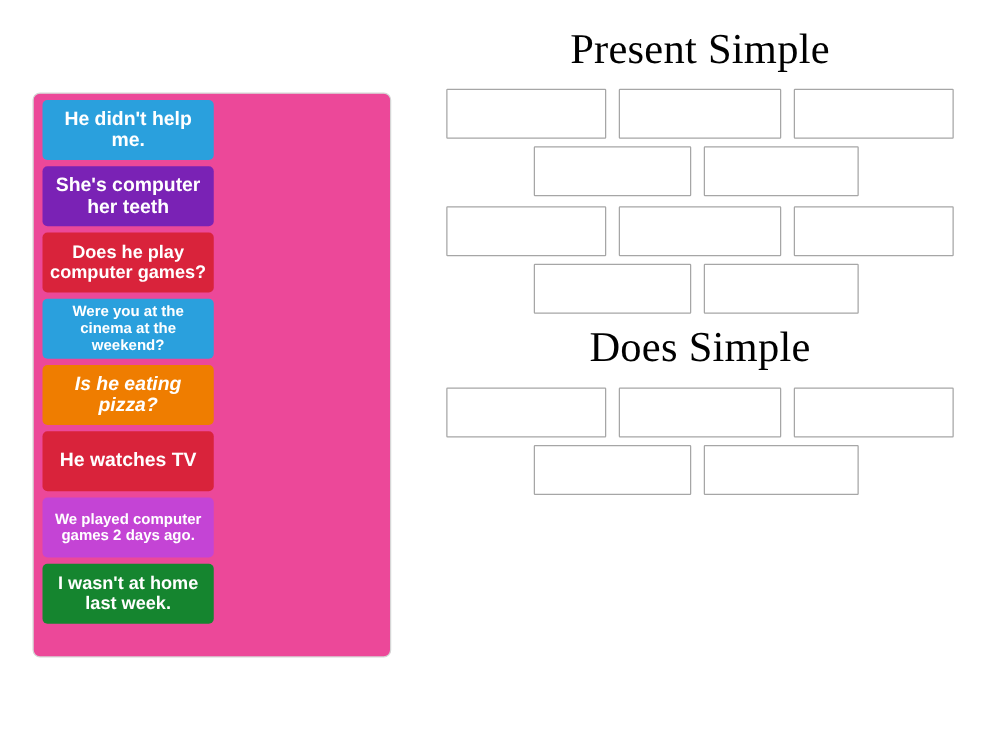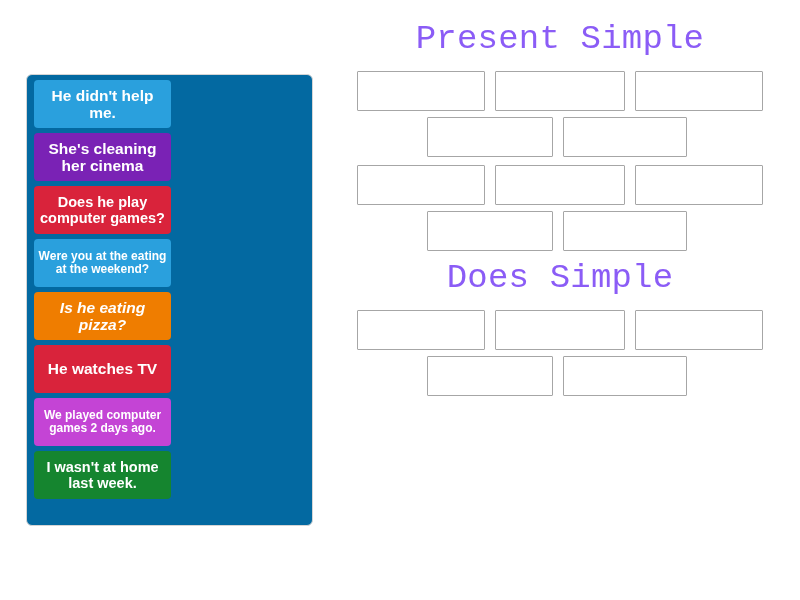--- a/index.html
+++ b/index.html
@@ -16,21 +16,21 @@
     position: relative;
   }
 
   
   #tile-panel {
     position: absolute;
     left: 26px;
     top: 74px;
     width: 287px;
     height: 452px;
-    background: #0369a1;
+    background: #ec4899;
     border: 1px solid #d5d5d5;
     border-radius: 6px;
     box-sizing: border-box;
     padding: 5px 4px 4px 4px;
     display: flex;
     flex-wrap: wrap;
     align-content: flex-start;
   }
 
   .tile {
@@ -64,25 +64,25 @@
     height: 565px;
   }
   .category {
     width: 100%;
     margin-bottom: 8px;
   }
   .category-title {
     text-align: center;
     font-size: 34px;
     font-weight: 300;
-    color: #8b5cf6;
+    color: #000000;
     letter-spacing: .2px;
     line-height: 1.15;
     margin: 0 0 12px 0;
-    font-family: Liberation Mono, monospace;
+    font-family: Liberation Serif, serif;
   }
   .drop-row {
     display: flex;
     margin-bottom: 6px;
   }
   .drop-row.row-1 { padding-left: 17px; }
   .drop-row.row-2 { padding-left: 87px; }
 
   .drop-box {
     height: 40px;
@@ -95,23 +95,23 @@
   .w-128 { width: 128px; }
   .w-130 { width: 130px; }
   .w-126 { width: 126px; }
   .w-124 { width: 124px; }
 </style>
 </head>
 <body>
 
 <div id="tile-panel">
     <div class="tile s-lg" style="background: rgb(42, 160, 221);">He didn't help me.</div>
-    <div class="tile s-lg" style="background: rgb(122, 34, 181);">She's cleaning her cinema</div>
+    <div class="tile s-lg" style="background: rgb(122, 34, 181);">She's computer her teeth</div>
     <div class="tile s-md" style="background: rgb(217, 35, 59);">Does he play computer games?</div>
-    <div class="tile s-sm" style="background: rgb(42, 160, 221);">Were you at the eating at the weekend?</div>
+    <div class="tile s-sm" style="background: rgb(42, 160, 221);">Were you at the cinema at the weekend?</div>
     <div class="tile s-lg" style="background: rgb(239, 125, 0); font-style: italic;">Is he eating pizza?</div>
     <div class="tile s-lg" style="background: rgb(217, 35, 59);">He watches TV</div>
     <div class="tile s-sm" style="background: rgb(196, 68, 213);">We played computer games 2 days ago.</div>
     <div class="tile s-md" style="background: rgb(21, 133, 47);">I wasn't at home last week.</div>
   </div>
 
 <div id="categories">
     <div class="category">
       <div class="category-title">Present Simple</div>
       <div class="drop-row row-1">

